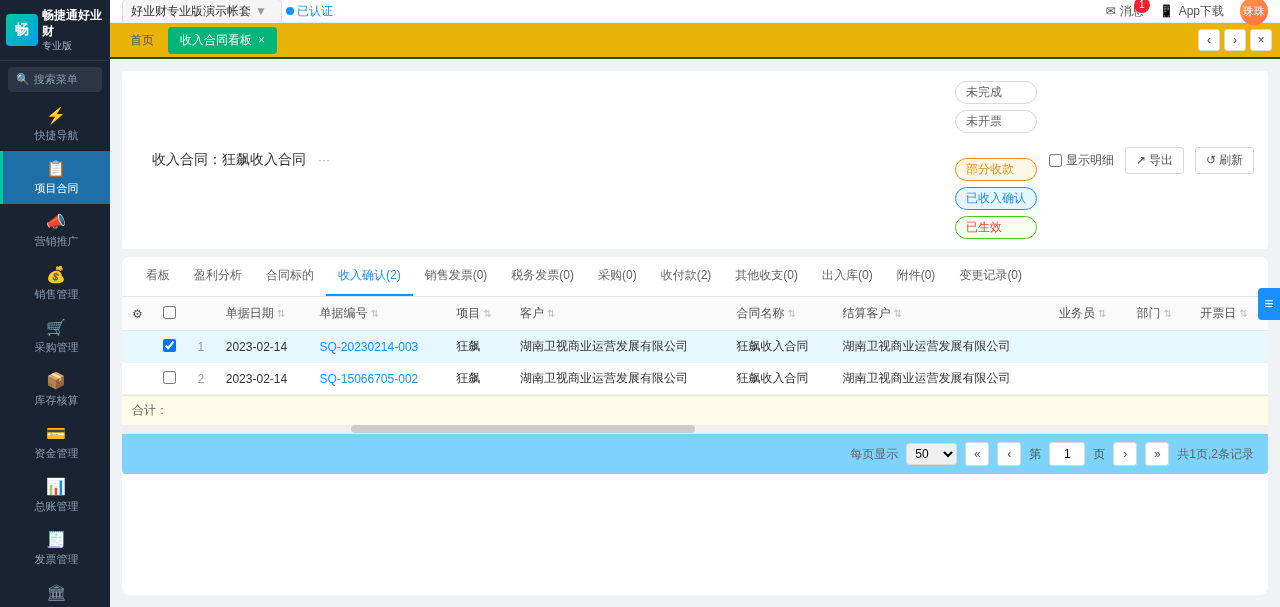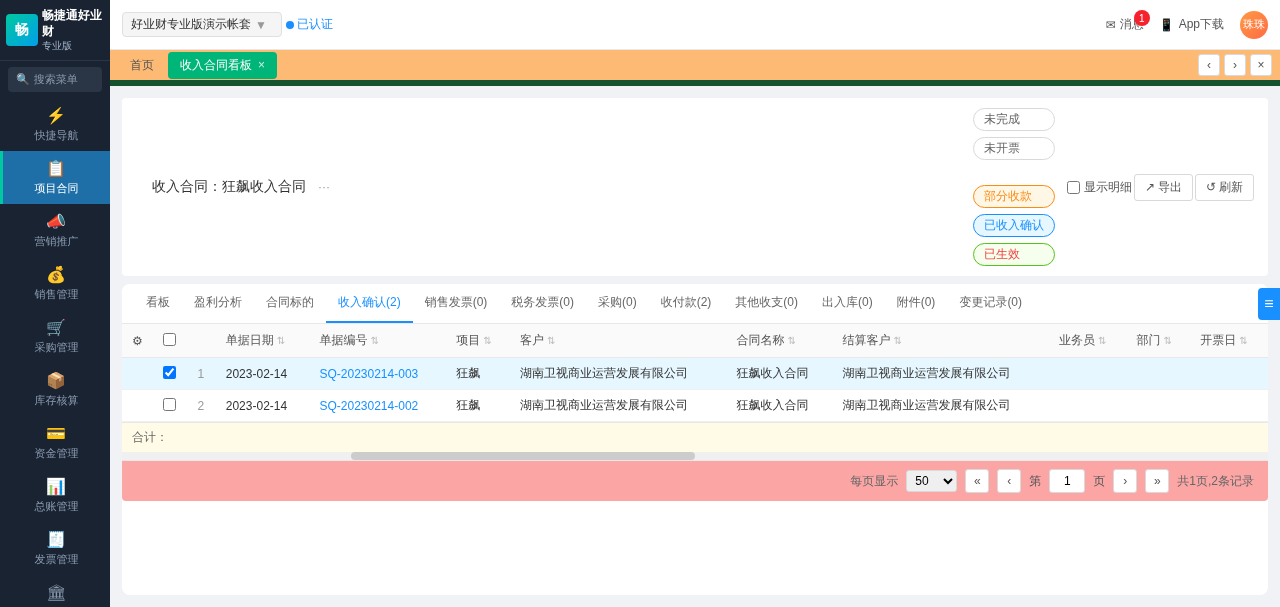--- a/index.html
+++ b/index.html
@@ -14,53 +14,53 @@
     .sidebar-search { padding: 6px 8px; }
     .sidebar-search-btn { width: 100%; background: #2a3545; border: none; color: #8a9bb0; padding: 5px 8px; border-radius: 4px; cursor: pointer; font-size: 11px; display: flex; align-items: center; gap: 4px; }
     .sidebar-nav-item { display: flex; flex-direction: column; align-items: center; padding: 8px 4px; cursor: pointer; color: #8a9bb0; font-size: 11px; gap: 3px; border-left: 3px solid transparent; }
     .sidebar-nav-item.active { background: #1e6fa8; color: #fff; border-left: 3px solid #00c8a0; }
     .sidebar-nav-icon { font-size: 16px; }
 
     
     .main { flex: 1; display: flex; flex-direction: column; overflow: hidden; background: #f0f2f5; }
 
     
-    .topbar { background: white; height: 50px; display: flex; align-items: center; padding: 0 12px; border-bottom: 1px solid #e8e8e8; gap: 8px; }
+    .topbar { background: white; height: 23px; display: flex; align-items: center; padding: 0 12px; border-bottom: 1px solid #e8e8e8; gap: 8px; }
     .topbar-breadcrumb { display: flex; align-items: center; gap: 4px; flex: 1; }
     .company-select { display: flex; align-items: center; gap: 4px; background: #f5f5f5; border: 1px solid #e0e0e0; border-radius: 4px; padding: 3px 8px; cursor: pointer; font-size: 12px; color: #333; min-width: 160px; }
     .company-select-arrow { color: #999; }
     .certified-badge { display: flex; align-items: center; gap: 3px; color: #1890ff; font-size: 12px; }
     .certified-dot { width: 8px; height: 8px; background: #1890ff; border-radius: 50%; }
     .topbar-actions { display: flex; align-items: center; gap: 16px; }
     .topbar-action { display: flex; align-items: center; gap: 4px; cursor: pointer; color: #555; font-size: 12px; position: relative; }
     .badge { background: #f5222d; color: white; border-radius: 50%; width: 16px; height: 16px; font-size: 10px; display: flex; align-items: center; justify-content: center; position: absolute; top: -6px; right: -6px; }
     .avatar { width: 28px; height: 28px; background: linear-gradient(135deg, #ff9a44, #ff6b44); border-radius: 50%; display: flex; align-items: center; justify-content: center; color: white; font-size: 11px; }
 
     
-    .tabbar { background: #fdba74; height: 36px; display: flex; align-items: center; padding: 0 8px; border-bottom: 6px solid #14532d; gap: 2px; }
+    .tabbar { background: #eab308; height: 36px; display: flex; align-items: center; padding: 0 8px; border-bottom: 2px solid #14532d; gap: 2px; }
     .tab-home { padding: 6px 12px; font-size: 12px; color: #555; cursor: pointer; }
     .tab-active { background: #00b578; color: white; padding: 5px 12px; border-radius: 4px; font-size: 12px; display: flex; align-items: center; gap: 6px; cursor: pointer; }
     .tab-close { cursor: pointer; opacity: 0.8; }
     .tab-nav { margin-left: auto; display: flex; gap: 4px; }
     .tab-nav-btn { width: 22px; height: 22px; border: 1px solid #d9d9d9; background: white; border-radius: 3px; cursor: pointer; display: flex; align-items: center; justify-content: center; color: #555; font-size: 12px; }
 
     
     .content { flex: 1; overflow: hidden; display: flex; flex-direction: column; padding: 12px; gap: 8px; }
 
     
     .contract-header { background: white; padding: 10px 14px; border-radius: 4px; display: flex; align-items: center; gap: 12px; }
     .contract-title { font-size: 14px; color: #333; font-weight: 500; margin-left: 16px; }
     .contract-title-more { color: #999; cursor: pointer; }
     .status-tags { display: flex; gap: 6px; margin-left: auto; flex-direction: column; }
     .status-tag { padding: 2px 10px; border-radius: 12px; font-size: 12px; border: 1px solid; cursor: pointer; }
     .tag-default { border-color: #d9d9d9; color: #666; background: white; }
     .tag-orange { border-color: #fa8c16; color: #fa8c16; background: #fff7e6; margin-top: 19px; }
     .tag-blue { border-color: #1890ff; color: #1890ff; background: #e6f7ff; }
     .tag-green { border-color: #52c41a; color: #ef4444; background: #f6ffed; }
-    .header-actions { display: flex; gap: 2px; }
+    .header-actions { display: flex; gap: 11px; }
     .header-action-btn { display: flex; align-items: center; gap: 3px; padding: 4px 10px; border: 1px solid #d9d9d9; background: white; border-radius: 3px; cursor: pointer; font-size: 12px; color: #555; }
 
     
     .sub-tabs { background: white; border-radius: 4px; overflow: hidden; }
     .sub-tabs-bar { display: flex; border-bottom: 1px solid #e8e8e8; padding: 0 12px; }
     .sub-tab { padding: 10px 12px; font-size: 12px; color: #666; cursor: pointer; border-bottom: 2px solid transparent; white-space: nowrap; }
     .sub-tab.active { color: #1890ff; border-bottom: 2px solid #1890ff; font-weight: 500; }
 
     
     .table-container { flex: 1; overflow: auto; }
@@ -74,21 +74,21 @@
     .settings-col { width: 30px; }
     .checkbox-col { width: 30px; }
     .num-col { width: 30px; color: #999; text-align: center; }
     .sort-icon { color: #bbb; font-size: 10px; }
 
     
     .table-footer { background: #fffbe6; padding: 6px 10px; border-top: 1px solid #e8e8e8; display: flex; align-items: flex-end; }
     .footer-label { color: #666; font-size: 12px; }
 
     
-    .pagination { background: #fca5a5; padding: 8px 14px; display: flex; align-items: center; justify-content: flex-end; gap: 8px; border-top: 1px solid #e8e8e8; font-size: 12px; color: #555; }
+    .pagination { background: #7dd3fc; padding: 8px 14px; display: flex; align-items: center; justify-content: flex-end; gap: 8px; border-top: 1px solid #e8e8e8; font-size: 12px; color: #555; }
     .page-size-label { color: #666; }
     .page-size-select { border: 1px solid #d9d9d9; border-radius: 3px; padding: 2px 4px; font-size: 12px; }
     .page-btn { width: 24px; height: 24px; border: 1px solid #d9d9d9; background: white; border-radius: 3px; cursor: pointer; display: flex; align-items: center; justify-content: center; color: #555; font-size: 12px; }
     .page-btn:disabled { color: #ccc; cursor: not-allowed; }
     .page-input { width: 36px; height: 24px; border: 1px solid #d9d9d9; border-radius: 3px; text-align: center; font-size: 12px; }
     .page-info { color: #666; }
 
     .scroll-bar-container { height: 8px; background: #f0f0f0; position: relative; }
     .scroll-bar-thumb { height: 8px; background: #ccc; border-radius: 4px; position: absolute; left: 20%; width: 30%; }
 
@@ -327,21 +327,21 @@
                 <td>湖南卫视商业运营发展有限公司</td>
                 <td></td>
                 <td></td>
                 <td></td>
               </tr>
               <tr>
                 <td class="settings-col"></td>
                 <td class="checkbox-col"><input type="checkbox" style=""></td>
                 <td class="num-col">2</td>
                 <td>2023-02-14</td>
-                <td><a class="link-cell">SQ-20230214-002</a></td>
+                <td><a class="link-cell">SQ-15066705-002</a></td>
                 <td>狂飙</td>
                 <td>湖南卫视商业运营发展有限公司</td>
                 <td>狂飙收入合同</td>
                 <td>湖南卫视商业运营发展有限公司</td>
                 <td></td>
                 <td></td>
                 <td></td>
               </tr>
             </tbody>
           </table>

